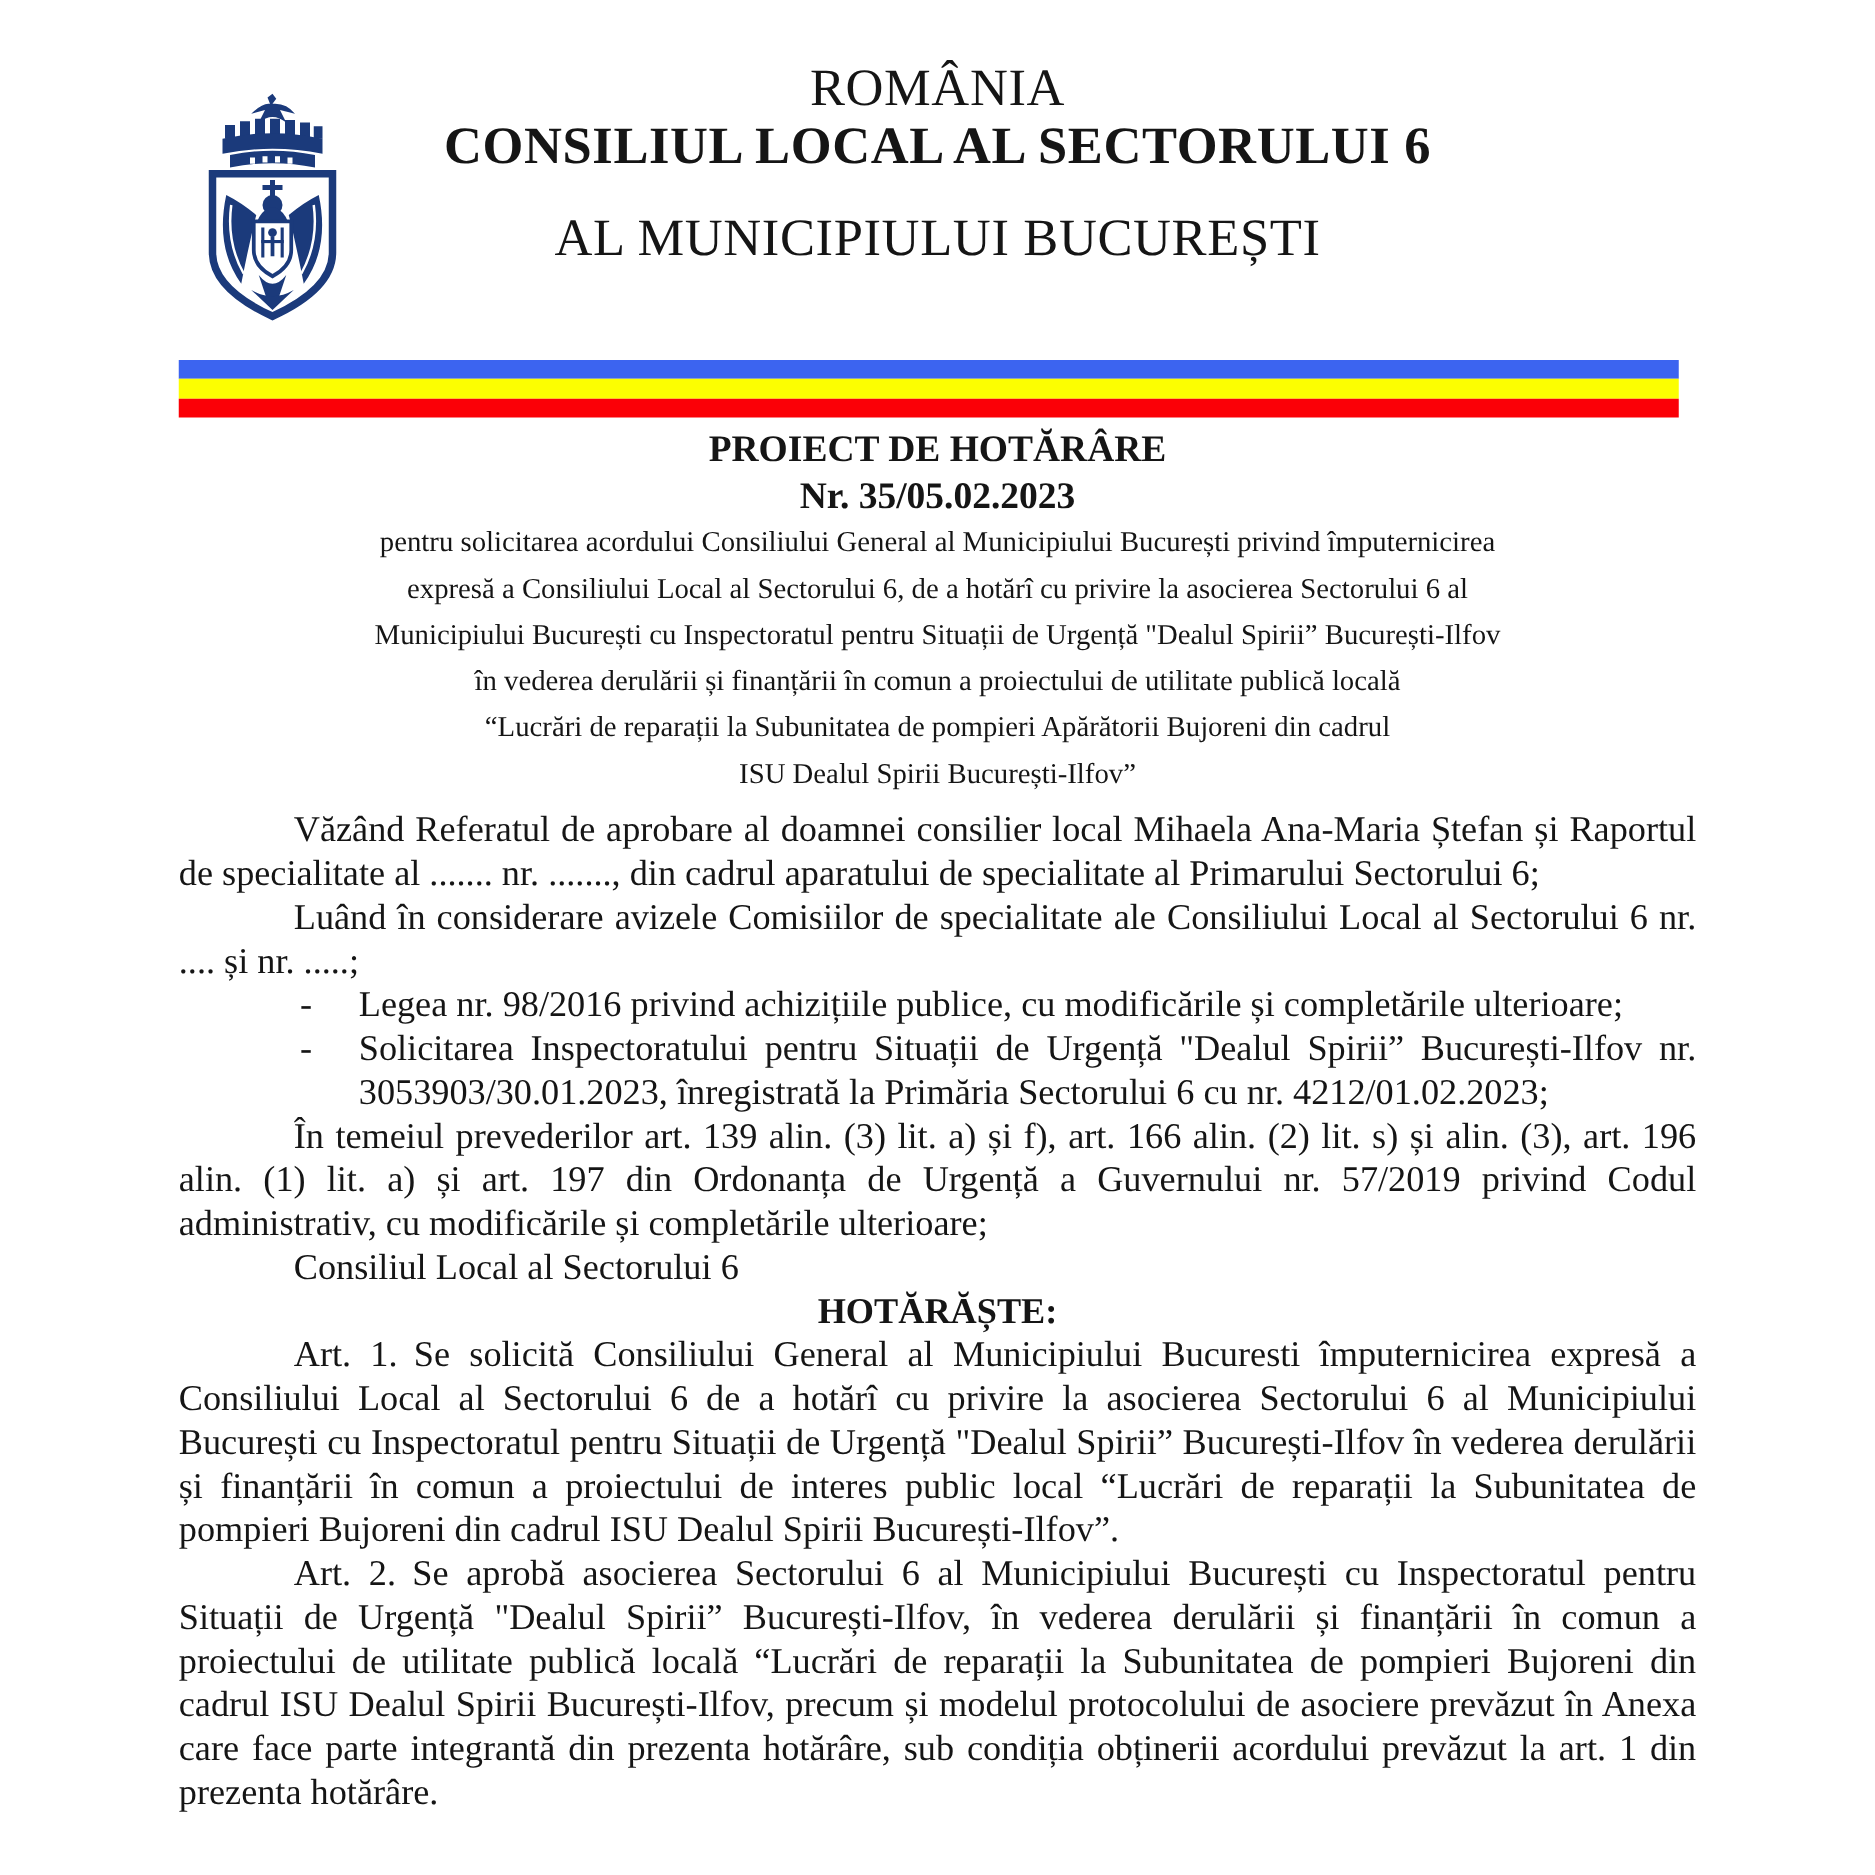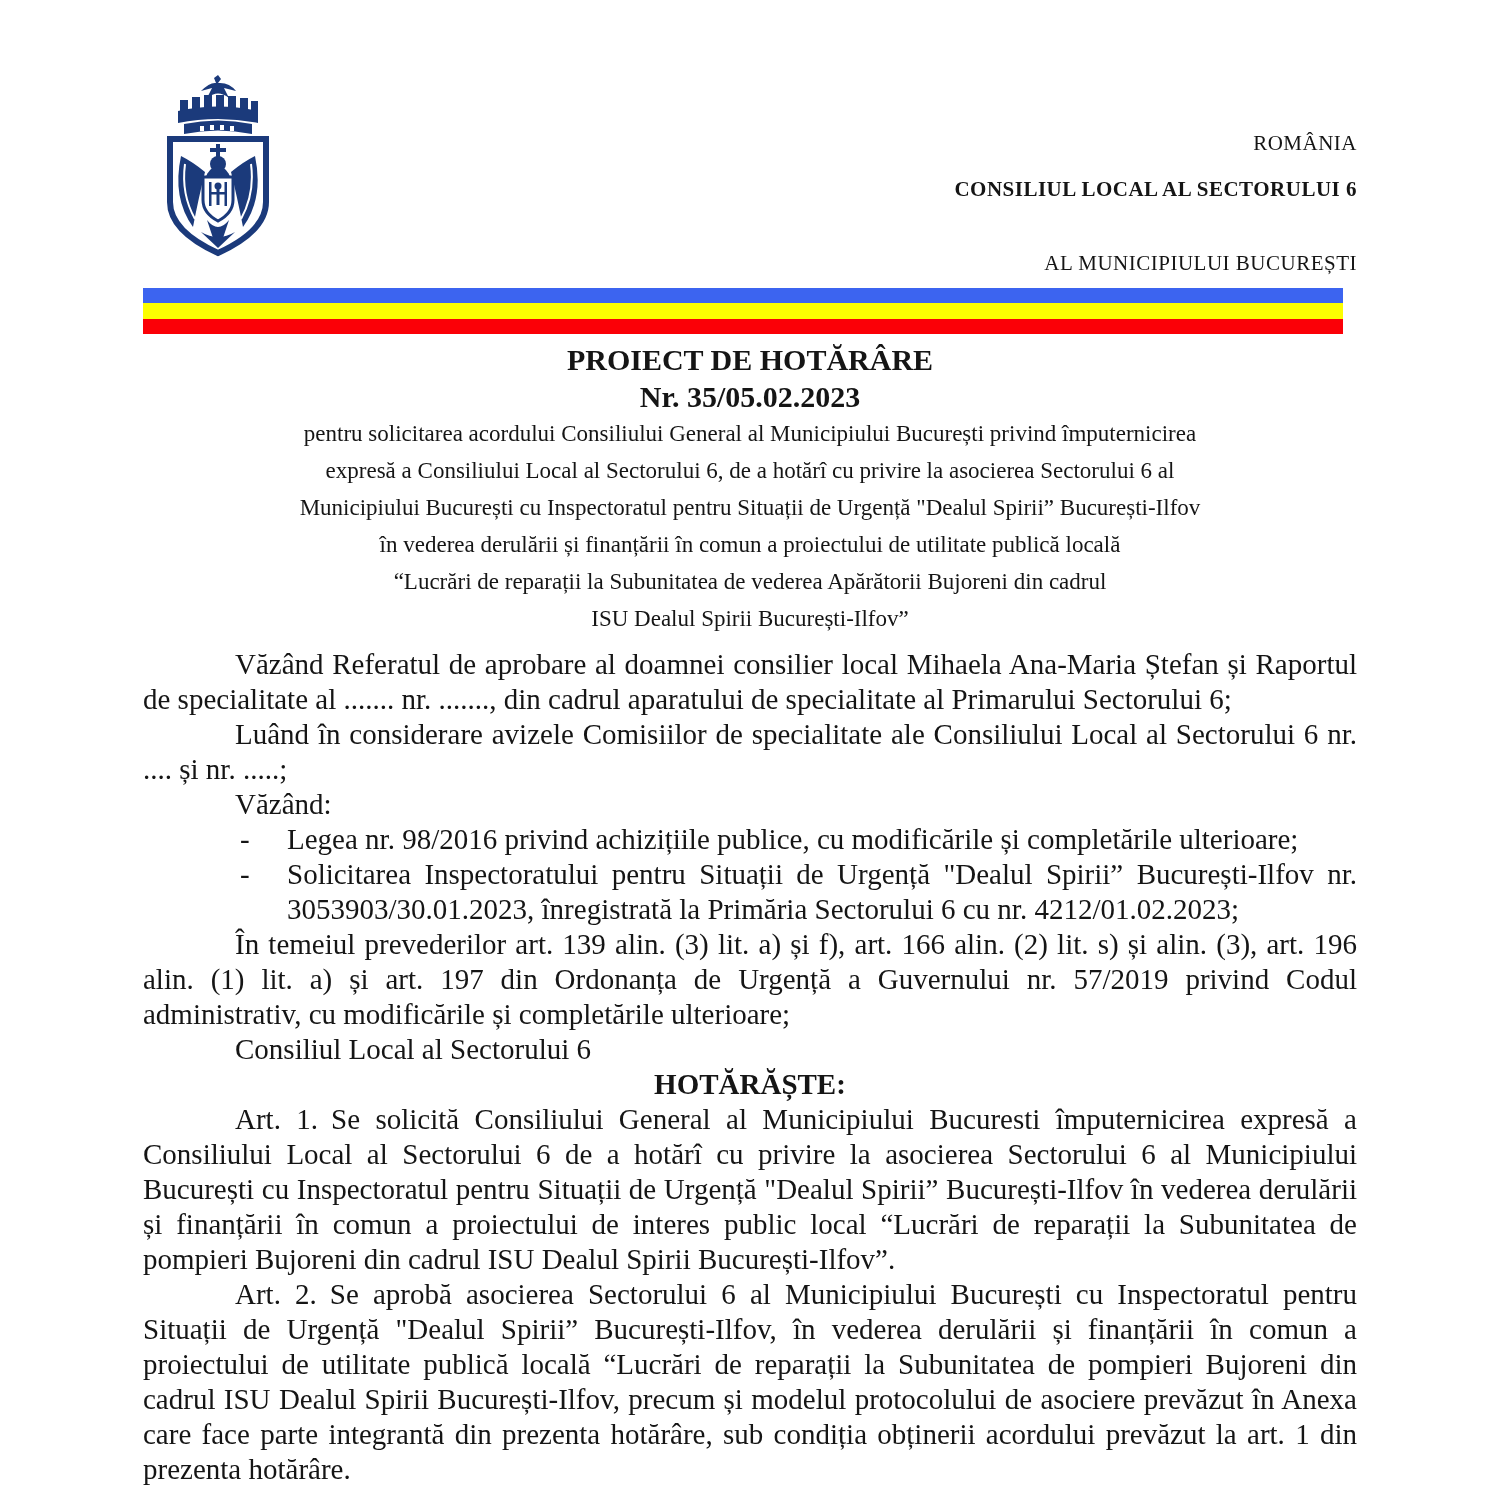--- a/index.html
+++ b/index.html
@@ -11,21 +11,21 @@
   }
   .page { width:1500px; height:1500px; overflow:hidden; position:relative; background:#fff; }
   .content { padding:0 143px; }
 
   
   .header { position:relative; height:258px; }
   .logo {
     position:absolute; left:20px; top:74px;
     width:110px; height:184px;
   }
-  .header-text { text-align:right; padding-top:120px; font-size:21px; line-height:46px; }
+  .header-text { text-align:center; padding-top:48px; font-size:42px; line-height:46px; }
   .header-country { letter-spacing:0.5px; }
   .header-council { font-weight:bold; letter-spacing:0.5px; }
   .header-municipality { letter-spacing:0.5px;margin-top:28px; }
 
   
   .flag { margin-top:30px; width:1200px; }
   .flag .stripe-blue   { height:15px; background:#3c64f0; }
   .flag .stripe-yellow { height:16px; background:#fcfe01; }
   .flag .stripe-red    { height:15px; background:#fb0007; }
 
@@ -118,28 +118,27 @@
     <div class="doc-title">
       <div>PROIECT DE HOTĂRÂRE</div>
       <div>Nr. 35/05.02.2023</div>
     </div>
 
     <div class="subtitle">
       <div>pentru solicitarea acordului Consiliului General al Municipiului București privind împuternicirea</div>
       <div>expresă a Consiliului Local al Sectorului 6, de a hotărî cu privire la asocierea Sectorului 6 al</div>
       <div class="bold">Municipiului București cu Inspectoratul pentru Situații de Urgență "Dealul Spirii” București-Ilfov</div>
       <div class="bold">în vederea derulării și finanțării în comun a proiectului de utilitate publică locală</div>
-      <div class="bold">“Lucrări de reparații la Subunitatea de vederea Apărătorii Bujoreni din cadrul</div>
+      <div class="bold">“Lucrări de reparații la Subunitatea de pompieri Apărătorii Bujoreni din cadrul</div>
       <div class="bold">ISU Dealul Spirii București-Ilfov”</div>
     </div>
 
     <div class="body">
       <p>Văzând Referatul de aprobare al doamnei consilier local Mihaela Ana-Maria Ștefan și Raportul de specialitate al ....... nr. ......., din cadrul aparatului de specialitate al Primarului Sectorului 6;</p>
       <p>Luând în considerare avizele Comisiilor de specialitate ale Consiliului Local al Sectorului 6 nr. .... și nr. .....;</p>
-      <p>Văzând:</p>
 
       <div class="bullet">
         <span class="dash">-</span>
         <span class="btext">Legea nr. 98/2016 privind achizițiile publice, cu modificările și completările ulterioare;</span>
       </div>
       <div class="bullet">
         <span class="dash">-</span>
         <span class="btext">Solicitarea Inspectoratului pentru Situații de Urgență "Dealul Spirii” București-Ilfov nr. 3053903/30.01.2023, înregistrată la Primăria Sectorului 6 cu nr. 4212/01.02.2023;</span>
       </div>
 

